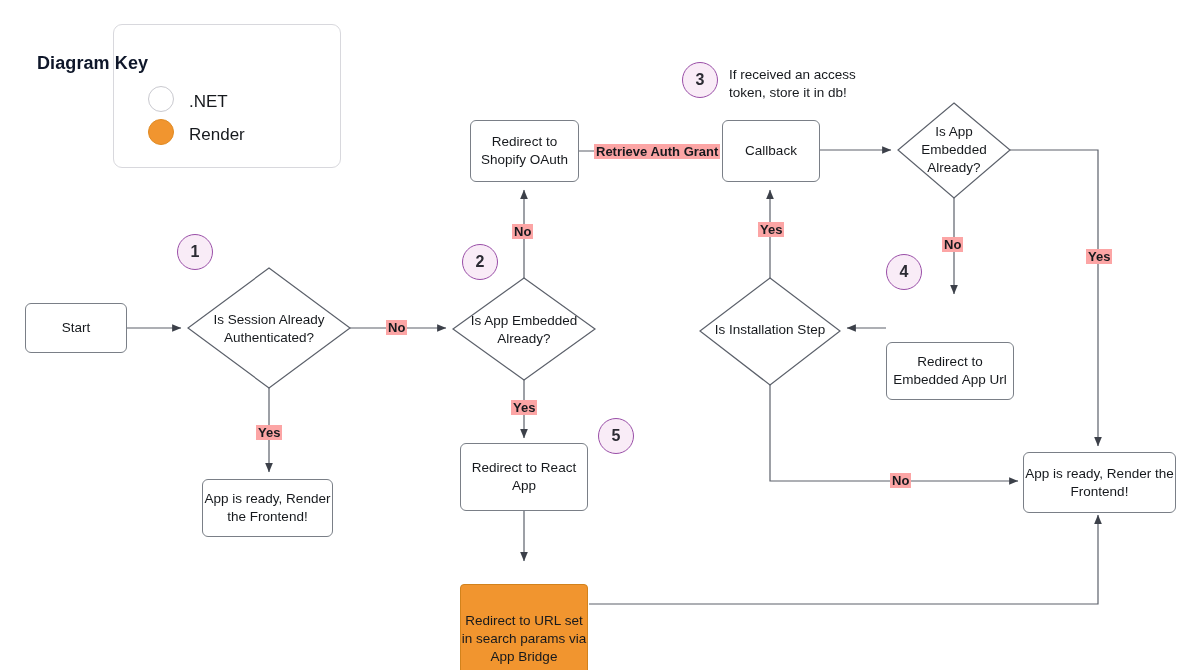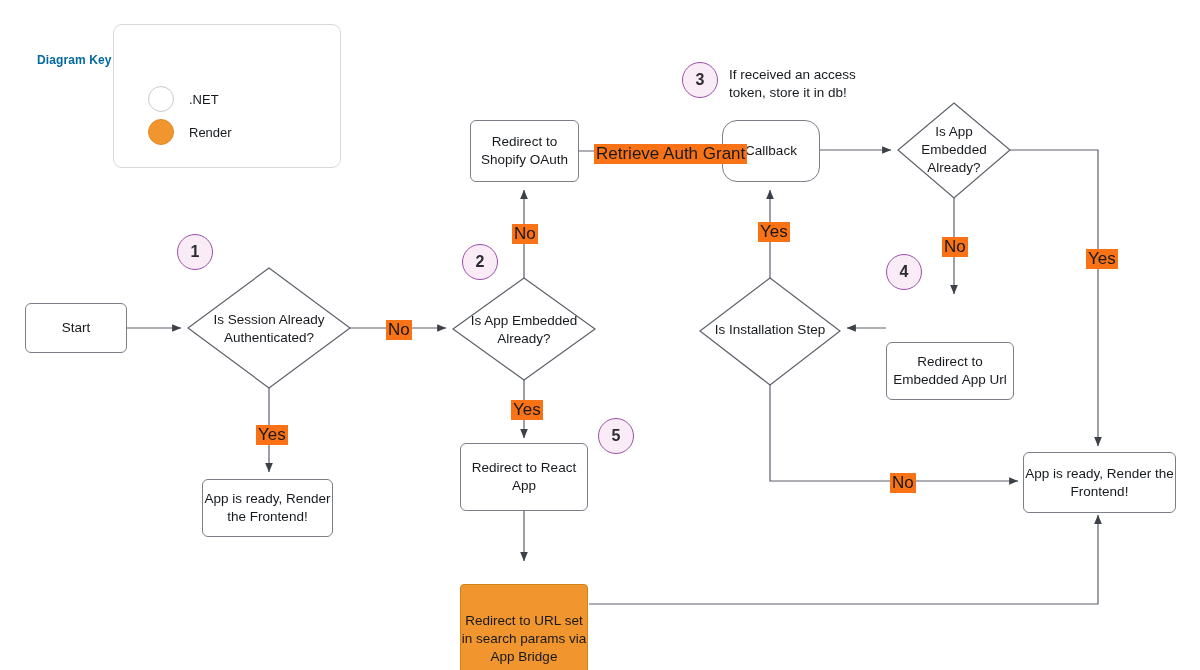--- a/index.html
+++ b/index.html
@@ -33,23 +33,23 @@
     height: 144px;
     border: 1px solid #d8d8dd;
     border-radius: 9px;
     background: #ffffff;
     box-sizing: border-box;
   }
   .legend-title {
     position: absolute;
     left: 37px;
     top: 53px;
-    font-size: 12px;
+    font-size: 18px;
     font-weight: bold;
-    color: #0369a1;
+    color: #0f172a;
     letter-spacing: 0.1px;
   }
   .legend-swatch {
     position: absolute;
     width: 26px;
     height: 26px;
     border-radius: 50%;
     box-sizing: border-box;
   }
   .legend-swatch.dotnet {
@@ -59,21 +59,21 @@
     border: 1px solid #c9c9cf;
   }
   .legend-swatch.react {
     left: 148px;
     top: 119px;
     background: #F1952F;
     border: 1px solid #e08a22;
   }
   .legend-label {
     position: absolute;
-    font-size: 13px;
+    font-size: 17px;
     color: #16191d;
   }
   .legend-label.l0 { left: 189px; top: 92px; }
   .legend-label.l1 { left: 189px; top: 125px; }
 
   
   .node {
     position: absolute;
     box-sizing: border-box;
     display: flex;
@@ -112,24 +112,24 @@
     align-items: center;
     justify-content: center;
     font-size: 16px;
     font-weight: bold;
     color: #2b2b33;
   }
 
   
   .edge-label {
     position: absolute;
-    font-size: 17px;
-    font-weight: normal;
-    color: #16191d;
-    background: #f97316;
+    font-size: 13px;
+    font-weight: bold;
+    color: #16191d;
+    background: #fca5a5;
     padding: 0 2px;
     white-space: nowrap;
   }
 
   
   .note {
     position: absolute;
     font-size: 13.5px;
     line-height: 1.35;
     color: #16191d;
@@ -229,21 +229,21 @@
   </div>
 
   <div class="node rect" style="left:460px; top:443px; width:128px; height:68px;justify-content:flex-end;">
     <span>Redirect to React App</span>
   </div>
 
   <div class="node react-rect" style="left:460px; top:584px; width:128px; height:110px;">
     <span>Redirect to URL set in search params via App Bridge</span>
   </div>
 
-  <div class="node rect" style="left:722px; top:120px; width:98px; height:62px;border-radius:15px;">
+  <div class="node rect" style="left:722px; top:120px; width:98px; height:62px;">
     <span>Callback</span>
   </div>
 
   <div class="node diamond-label" style="left:902px; top:122px; width:104px; height:56px;">
     <span>Is App Embedded Already?</span>
   </div>
 
   <div class="node rect" style="left:886px; top:294px; width:128px; height:58px;margin-top:48px;">
     <span>Redirect to Embedded App Url</span>
   </div>

